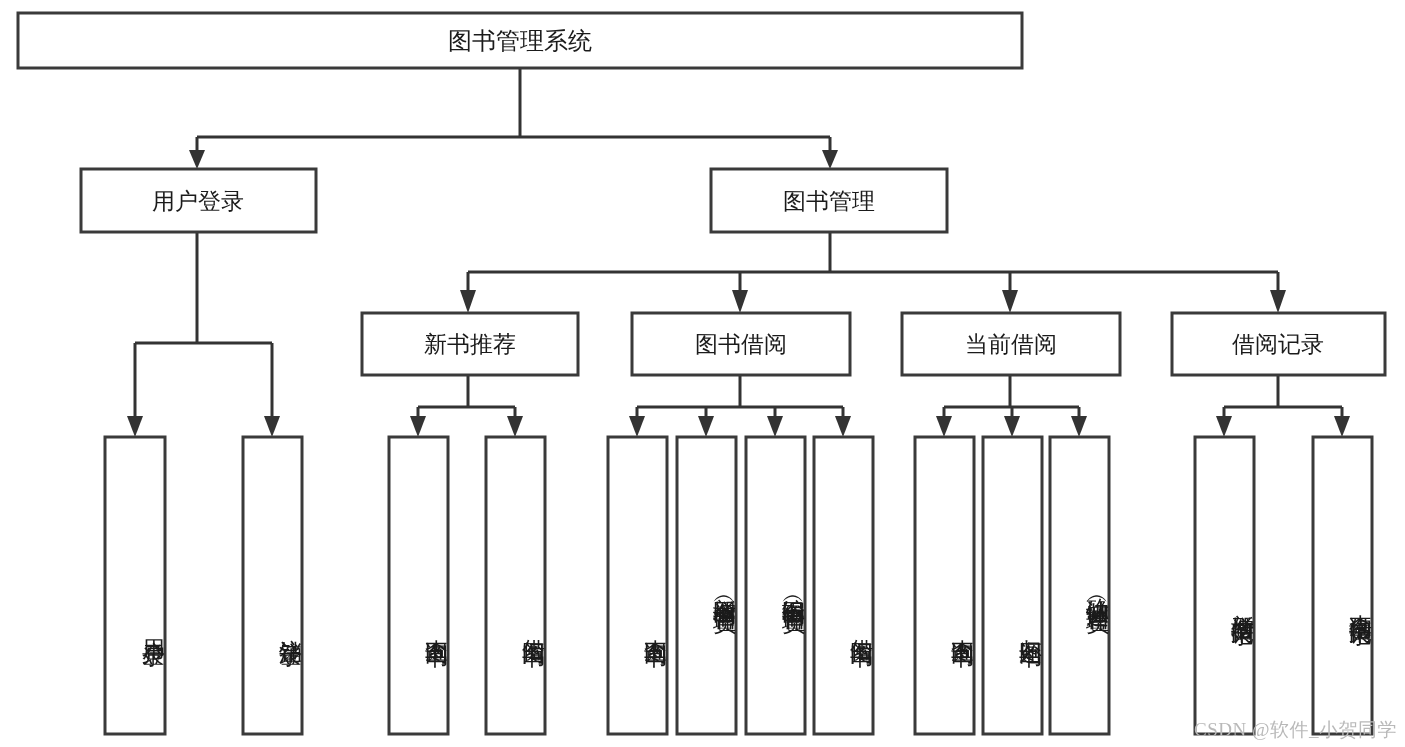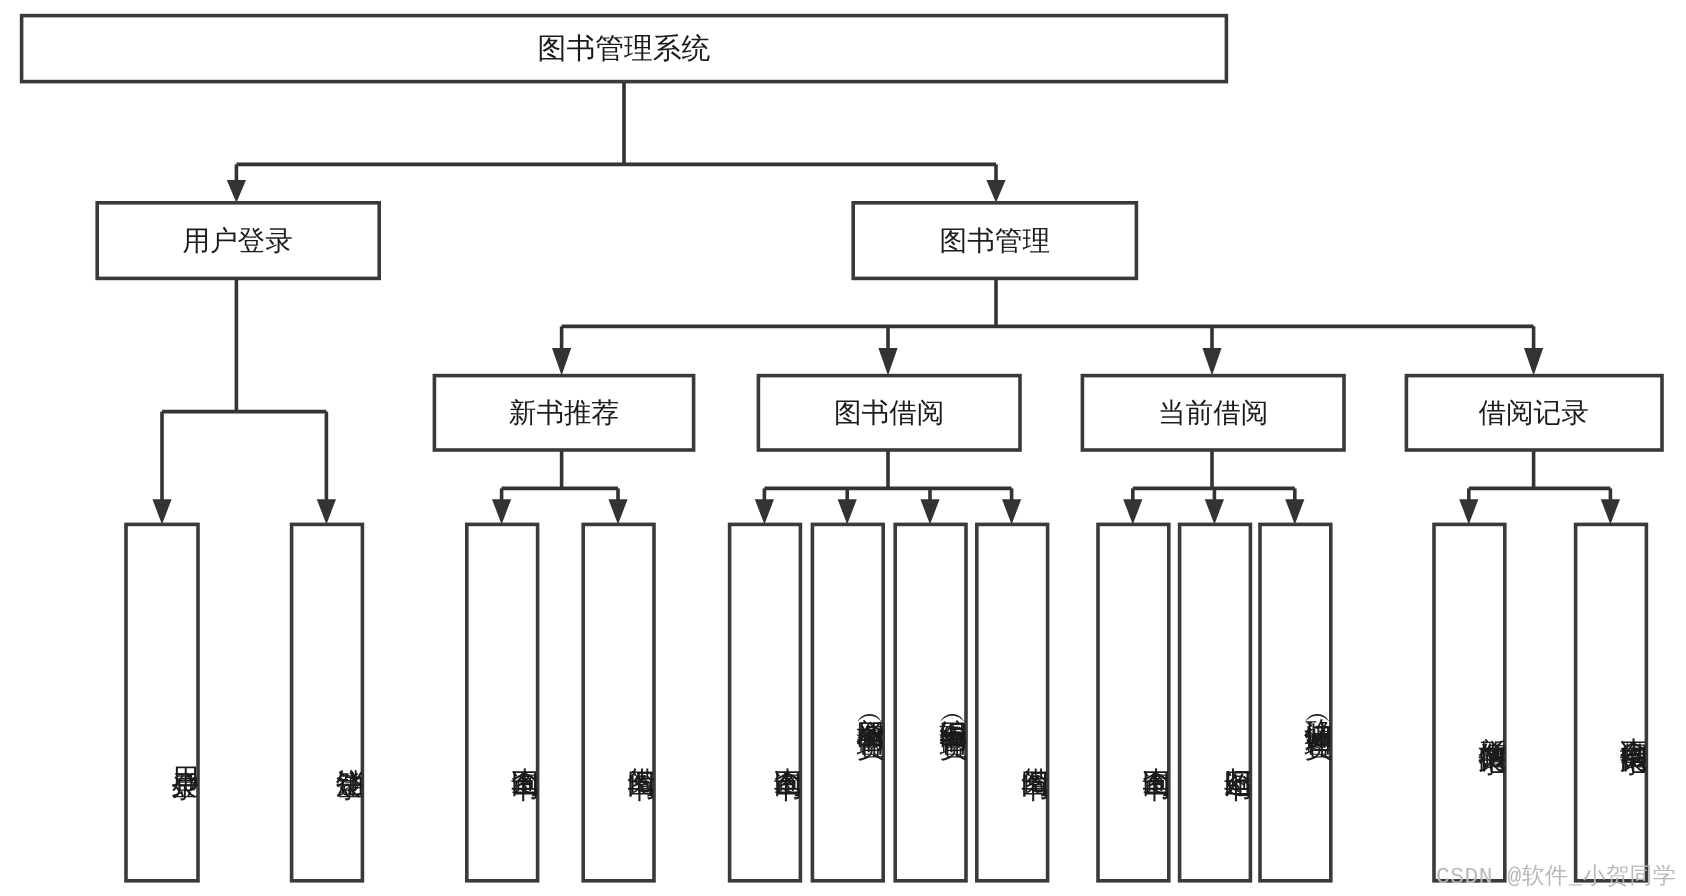--- a/index.html
+++ b/index.html
@@ -65,21 +65,21 @@
     white-space: nowrap;
     display: flex;
     align-items: flex-start;
     justify-content: center;
     pointer-events: none;
   }
   .watermark {
     position: absolute;
     right: 8px;
     bottom: 4px;
-    font-family: Liberation Mono, monospace;
+    font-family: Liberation Serif, serif;
     font-size: 19px;
     color: #b9b9b9;
     white-space: nowrap;
     letter-spacing: 0.5px;
     margin-top: 19px;
   }
 </style>
 </head>
 <body>
 

